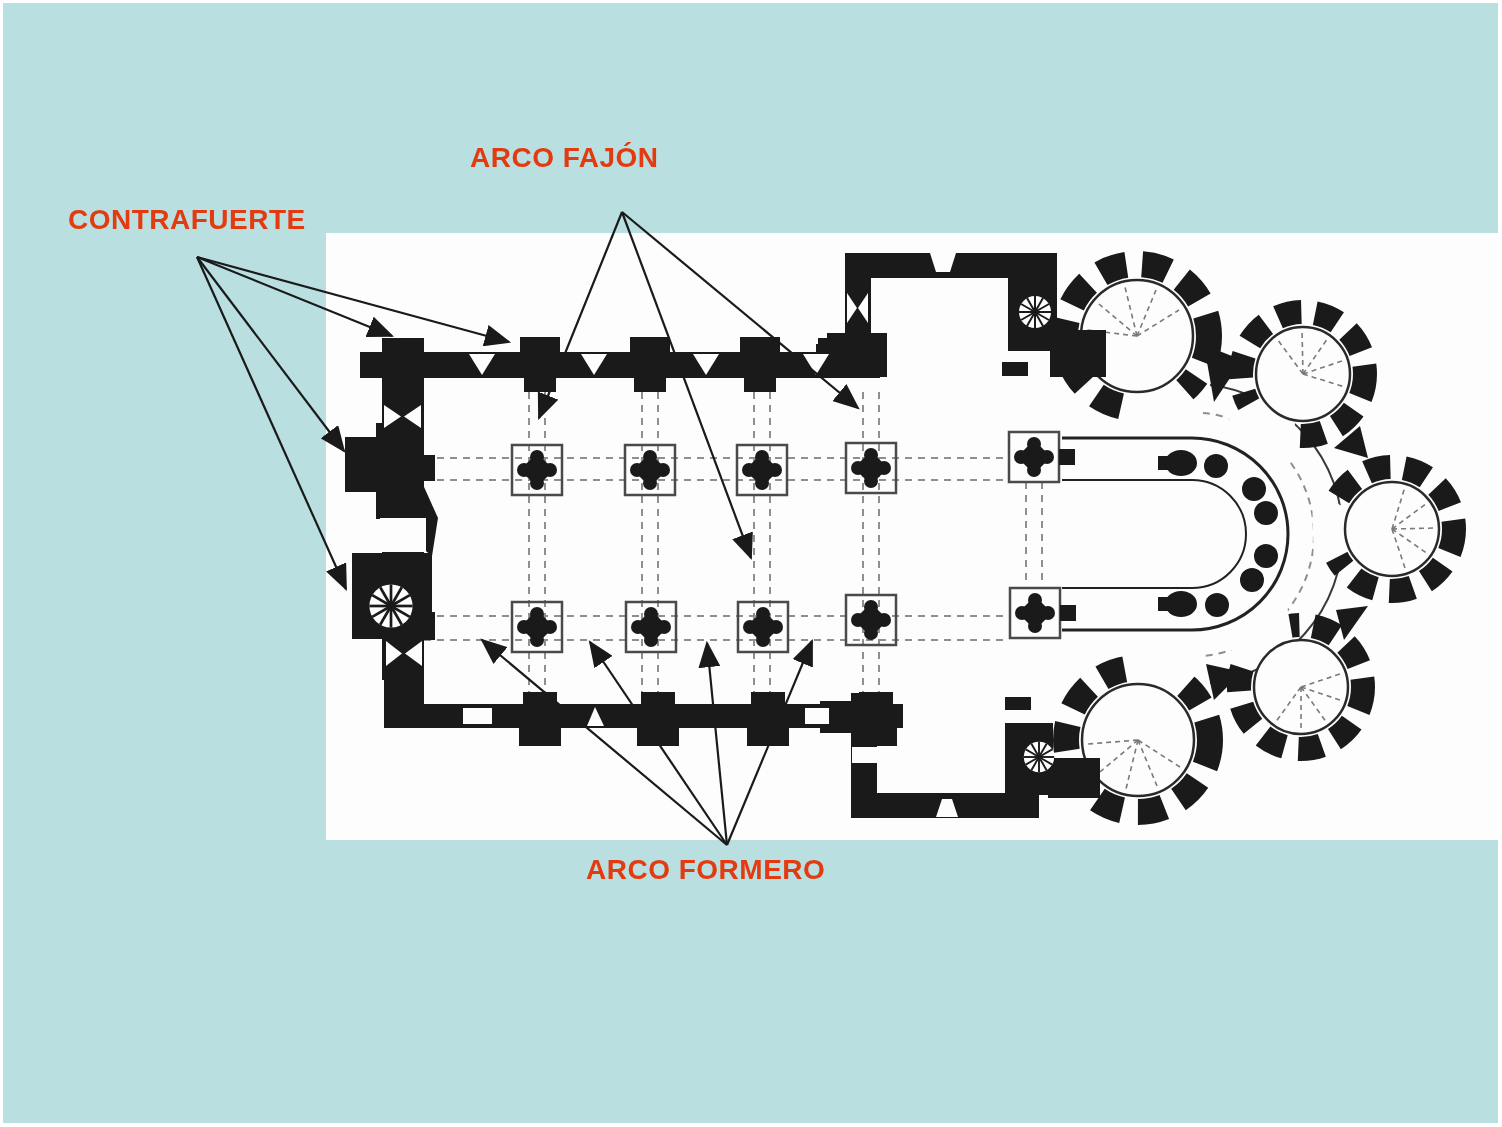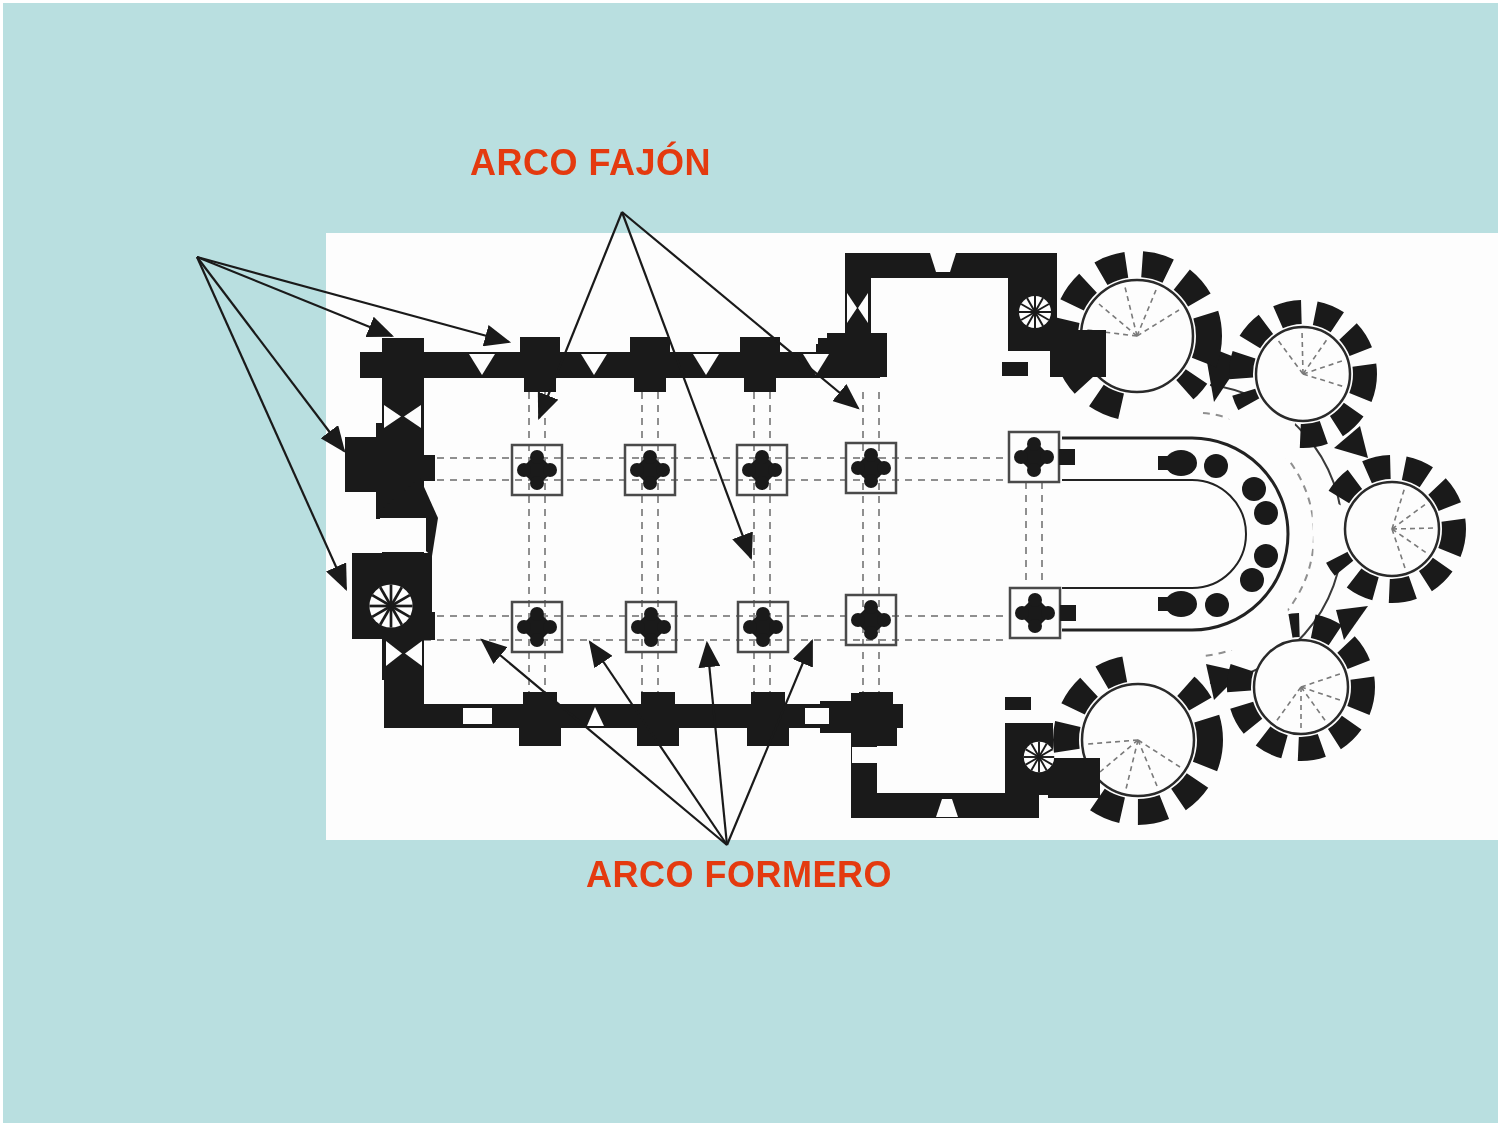--- a/index.html
+++ b/index.html
@@ -13,21 +13,21 @@
   .dash{stroke:var(--dash,#8f8f8f);stroke-width:2;fill:none;stroke-dasharray:7 6;}
   .thin2{stroke:#3a3a3a;stroke-width:2;fill:none;}
   .hs-outer{stroke:#222;stroke-width:3;fill:none;}
   .hs-inner{stroke:#222;stroke-width:2;fill:none;}
   .ringBig{stroke:var(--ink,#1a1a1a);stroke-width:26;fill:none;stroke-dasharray:27 16;}
   .ringSm{stroke:var(--ink,#1a1a1a);stroke-width:24;fill:none;stroke-dasharray:24 14;}
   .cell{fill:var(--panel,#fdfdfd);stroke:#2a2a2a;stroke-width:2.5;}
   .spoke{stroke:#7a7a7a;stroke-width:1.6;stroke-dasharray:5 4;}
   .arrow{stroke:var(--ink,#1a1a1a);stroke-width:2.2;fill:none;}
   .pier-outline{fill:none;stroke:#4a4a4a;stroke-width:2.5;}
-  .label{position:absolute;font-weight:bold;font-size:36px;letter-spacing:0.5px;
+  .label{position:absolute;font-weight:bold;font-size:28px;letter-spacing:0.5px;
          color:var(--label,#e43a0f);white-space:nowrap;}
   .label-contrafuerte{left:68px;top:204px;}
   .label-arco-fajon{left:470px;top:142px;}
   .label-arco-formero{left:586px;top:854px;text-align:center;}
 </style>
 </head>
 <body>
 
 <div class="stage">
 <div class="page"></div>
@@ -278,15 +278,16 @@
     </g>
     <g>
       <line class="arrow" x1="727" y1="845" x2="482" y2="640" marker-end="url(#ah)"></line>
       <line class="arrow" x1="727" y1="845" x2="590" y2="642" marker-end="url(#ah)"></line>
       <line class="arrow" x1="727" y1="845" x2="707" y2="643" marker-end="url(#ah)"></line>
       <line class="arrow" x1="727" y1="845" x2="812" y2="641" marker-end="url(#ah)"></line>
     </g>
   </g>
 </svg>
 
+<div class="label label-contrafuerte">CONTRAFUERTE</div>
 <div class="label label-arco-fajon">ARCO FAJÓN</div>
 <div class="label label-arco-formero">ARCO FORMERO</div>
 </div>
 
 </body></html>

